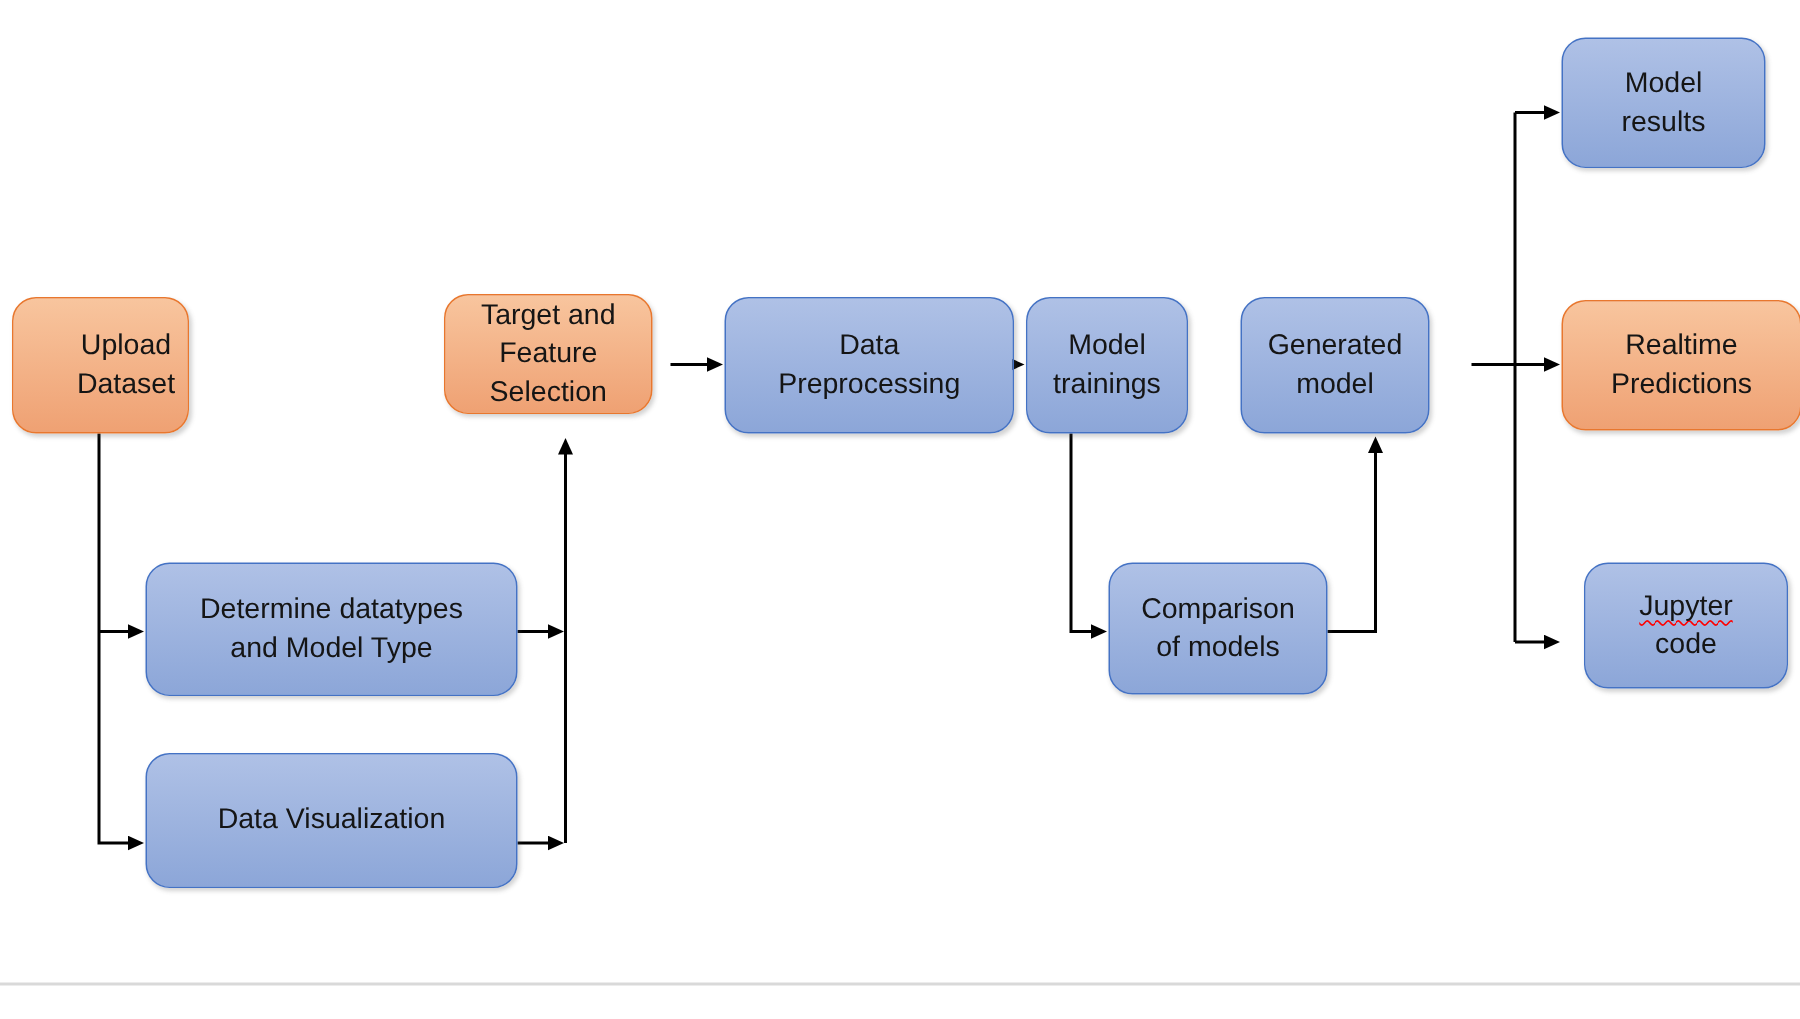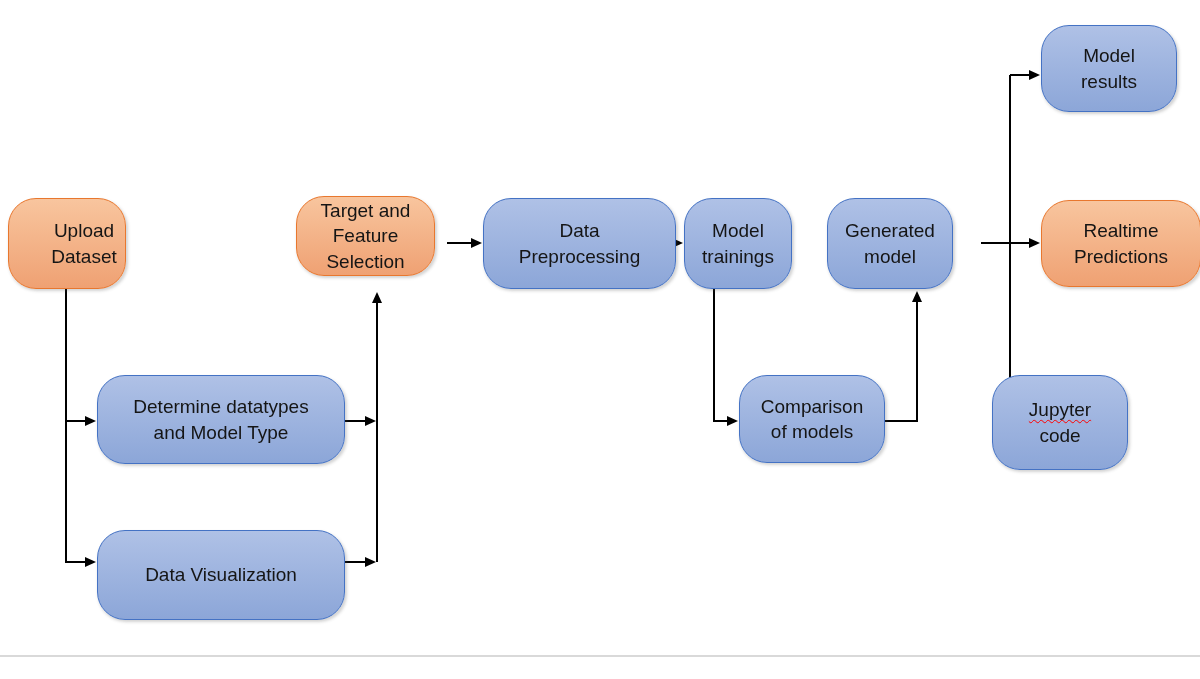--- a/index.html
+++ b/index.html
@@ -14,21 +14,21 @@
   #canvas {
     position: relative;
     width: 1200px;
     height: 679px;
     background: #ffffff;
   }
   
   .node {
     position: absolute;
     box-sizing: border-box;
-    border-radius: 28px;
+    border-radius: 16px;
     display: flex;
     align-items: center;
     justify-content: center;
     text-align: center;
     font-size: 19px;
     line-height: 1.32;
     color: #151515;
     white-space: pre-line;
     box-shadow: 1.5px 2px 3px rgba(80, 80, 80, 0.25);
   }
@@ -41,23 +41,23 @@
     border: 1.6px solid var(--orange-border);
   }
   
   .n-upload     { left: 8px;    top: 198px; width: 118px; height: 91px; padding-left: 34px; }
   .n-target     { left: 296px;  top: 196px; width: 139px; height: 80px; }
   .n-preproc    { left: 483px;  top: 198px; width: 193px; height: 91px; }
   .n-trainings  { left: 684px;  top: 198px; width: 108px; height: 91px; }
   .n-generated  { left: 827px;  top: 198px; width: 126px; height: 91px; }
   .n-results    { left: 1041px; top: 25px;  width: 136px; height: 87px; }
   .n-realtime   { left: 1041px; top: 200px; width: 160px; height: 87px; }
-  .n-jupyter    { left: 992px; top: 375px; width: 136px; height: 95px; }
+  .n-jupyter    { left: 1056px; top: 375px; width: 136px; height: 84px; }
   .n-determine  { left: 97px;   top: 375px; width: 248px; height: 89px; }
-  .n-visual     { left: 97px;   top: 530px; width: 248px; height: 90px; }
+  .n-visual     { left: 97px;   top: 502px; width: 248px; height: 90px; }
   .n-compare    { left: 739px;  top: 375px; width: 146px; height: 88px; }
 
   .squiggle {
     text-decoration-line: underline;
     text-decoration-style: wavy;
     text-decoration-color: var(--spellcheck);
     text-decoration-thickness: 1px;
     text-underline-offset: 3px;
     text-decoration-skip-ink: none;
   }

